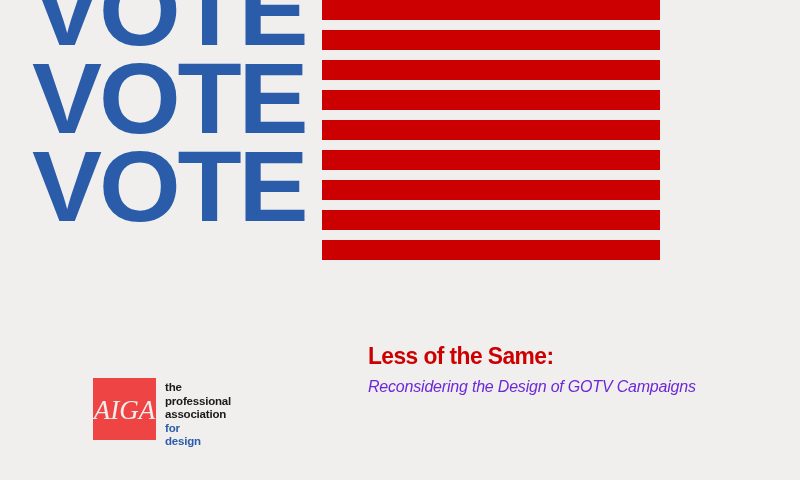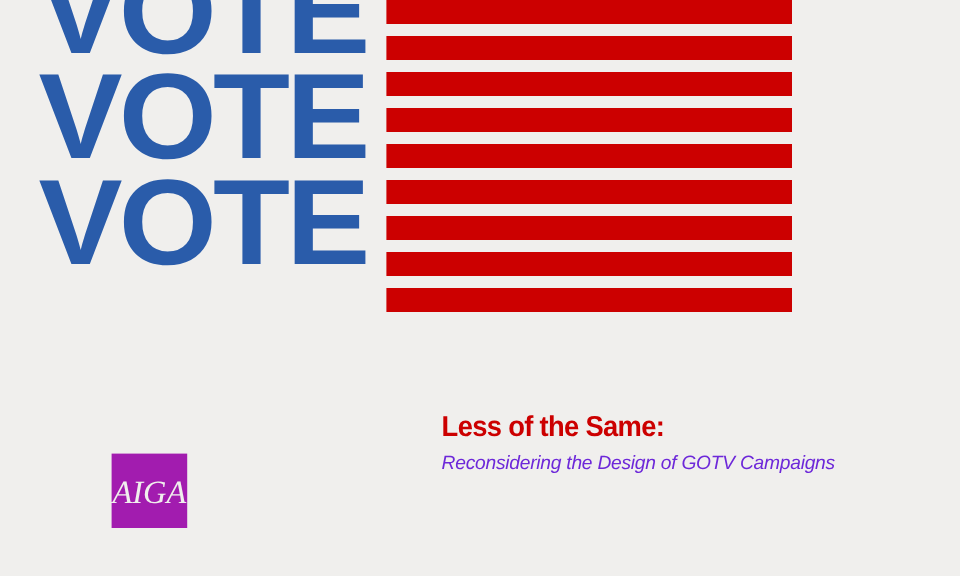--- a/index.html
+++ b/index.html
@@ -117,21 +117,21 @@
     position:absolute;
     left:45px;
     top:116px;
     display:flex;
     align-items:flex-start;
   }
 
   #aiga-mark {
     width:63px;
     height:62px;
-    background:#a21caf;
+    background:#ef4444;
     display:flex;
     align-items:center;
     justify-content:center;
     flex:0 0 auto;
   }
 
   #aiga-mark-text {
     font-family:"Liberation Serif", serif;
     font-style:italic;
     font-weight:normal;
@@ -183,15 +183,22 @@
 
   <div id="title-block">
     <div id="talk-title">Less of the Same:</div>
     <div id="talk-subtitle">Reconsidering the Design of GOTV Campaigns</div>
   </div>
 
   <div id="aiga-logo">
     <div id="aiga-mark">
       <span id="aiga-mark-text">AIGA</span>
     </div>
+    <div id="aiga-tagline">
+      <span class="tag-black">the</span>
+      <span class="tag-black">professional</span>
+      <span class="tag-black">association</span>
+      <span class="tag-blue">for</span>
+      <span class="tag-blue">design</span>
+    </div>
   </div>
 
 </div>
 
 </body></html>

